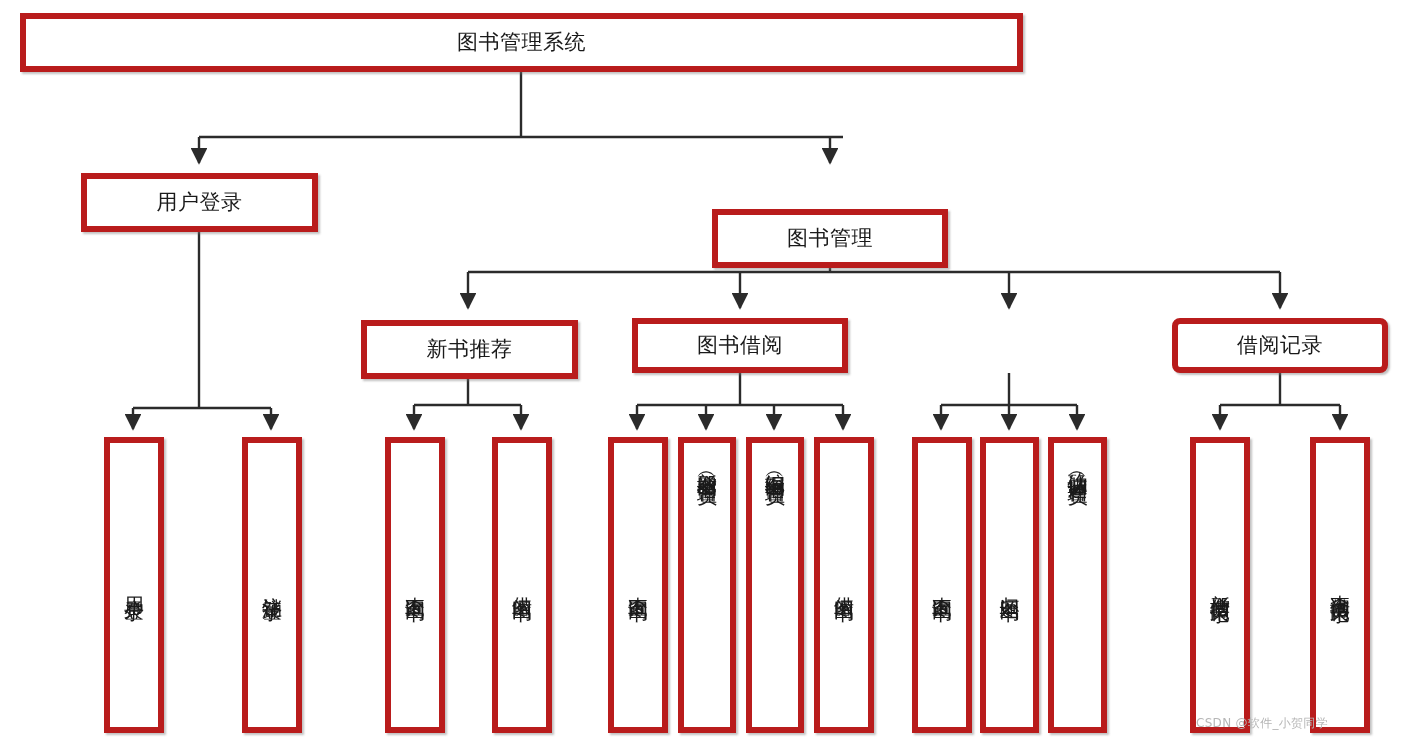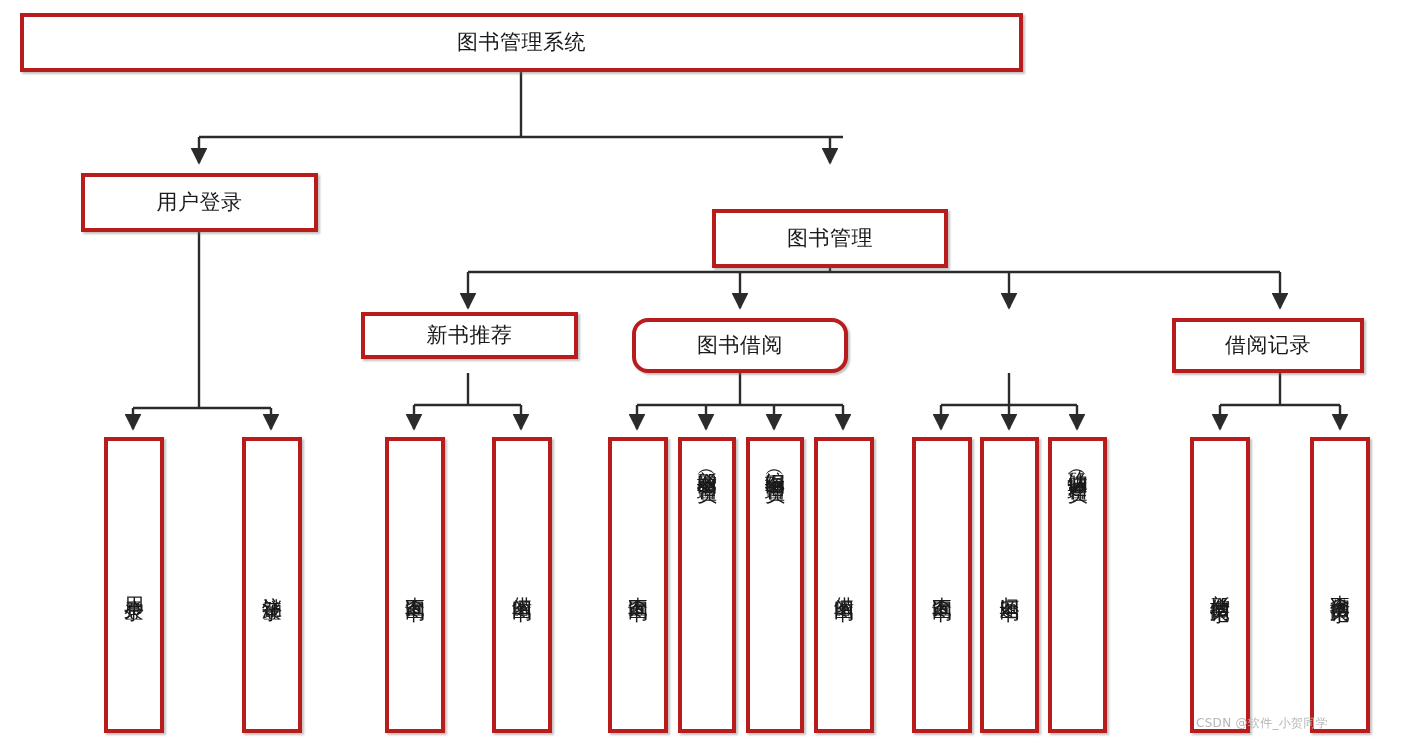--- a/index.html
+++ b/index.html
@@ -24,21 +24,21 @@
     left: 0;
     top: 0;
     width: 1405px;
     height: 747px;
     pointer-events: none;
   }
   .node {
     position: absolute;
     box-sizing: border-box;
     background: #ffffff;
-    border: 4px solid #b91c1c;
+    border: 6px solid #b91c1c;
     box-shadow: 2px 2px 2px rgba(120,120,120,0.45);
     display: flex;
     align-items: center;
     justify-content: center;
     color: #1a1a1a;
   }
   .node-h .label {
     font-size: 21px;
     line-height: 1.2;
     letter-spacing: 0.5px;
@@ -130,27 +130,27 @@
     <span class="label">图书管理系统</span>
   </div>
 
   <div class="node node-h" style="left:81px; top:173px; width:237px; height:59px;">
     <span class="label">用户登录</span>
   </div>
   <div class="node node-h" style="left:712px; top:173px; width:236px; height:59px;margin-top:36px;">
     <span class="label">图书管理</span>
   </div>
 
-  <div class="node node-h" style="left:361px; top:312px; width:217px; height:47px;">
+  <div class="node node-h" style="left:361px; top:320px; width:217px; height:59px;">
     <span class="label">新书推荐</span>
   </div>
-  <div class="node node-h" style="left:632px; top:318px; width:216px; height:55px;border-radius:16px;">
+  <div class="node node-h" style="left:632px; top:318px; width:216px; height:55px;">
     <span class="label">图书借阅</span>
   </div>
-  <div class="node node-h" style="left:1172px; top:318px; width:192px; height:55px;">
+  <div class="node node-h" style="left:1172px; top:318px; width:216px; height:55px;border-radius:8px;">
     <span class="label">借阅记录</span>
   </div>
 
   <div class="node node-v center-text" style="left:104px; top:437px; width:60px; height:296px;">
     <span class="label">用户登录</span>
   </div>
   <div class="node node-v center-text" style="left:242px; top:437px; width:60px; height:296px;">
     <span class="label">注销登录</span>
   </div>
 

